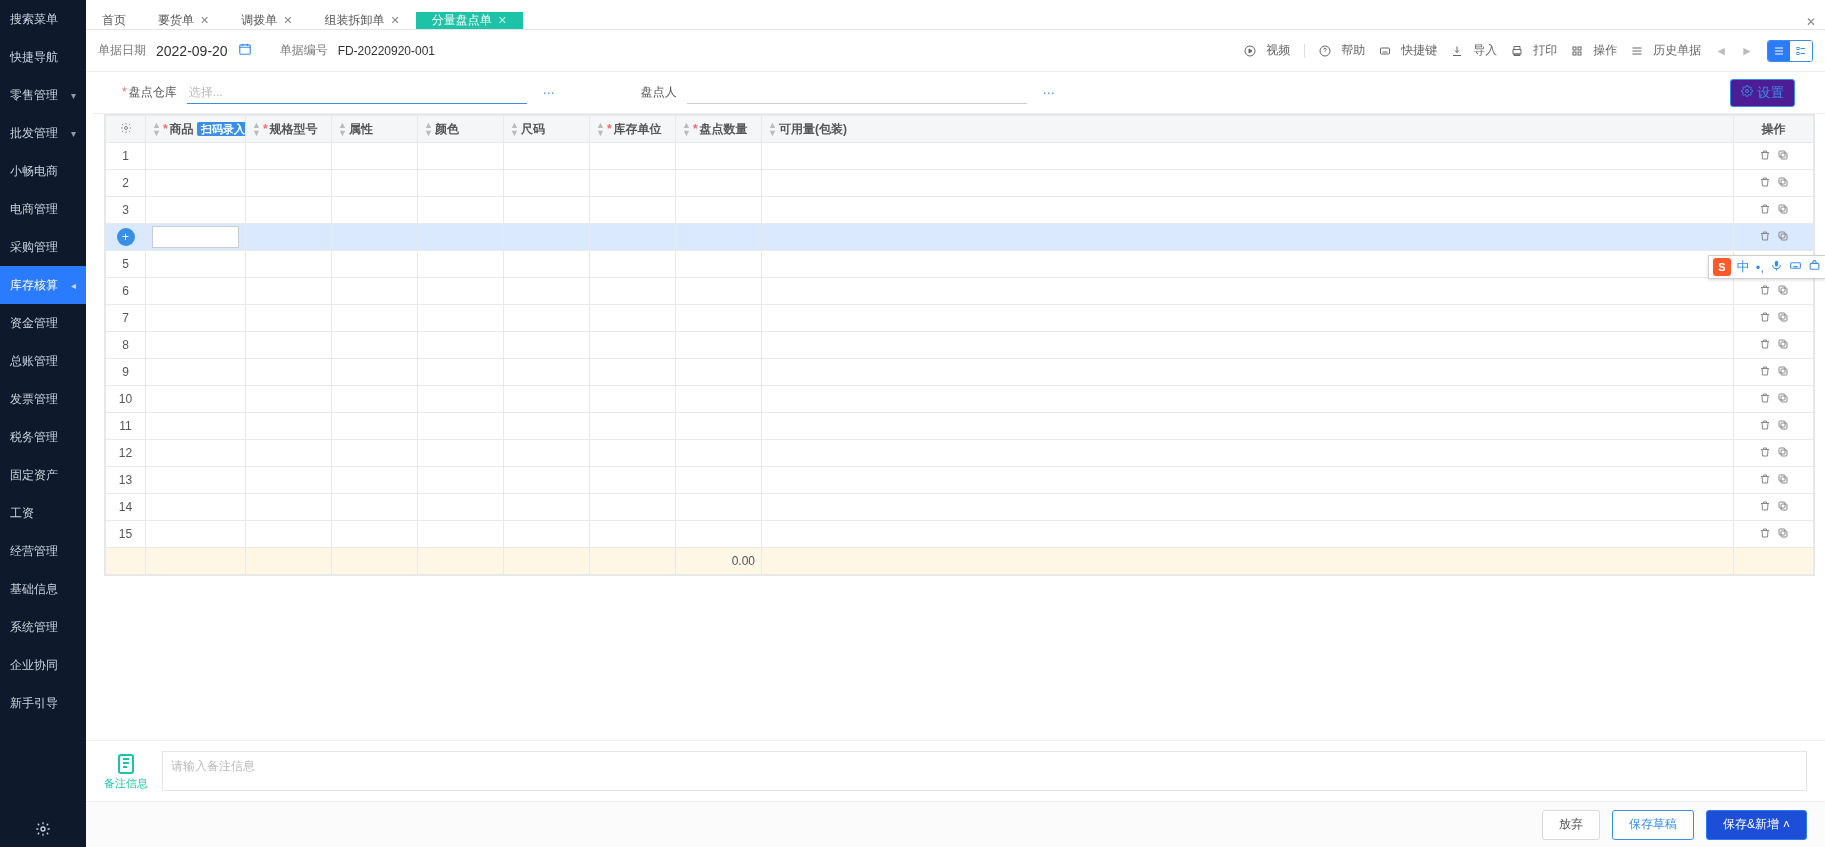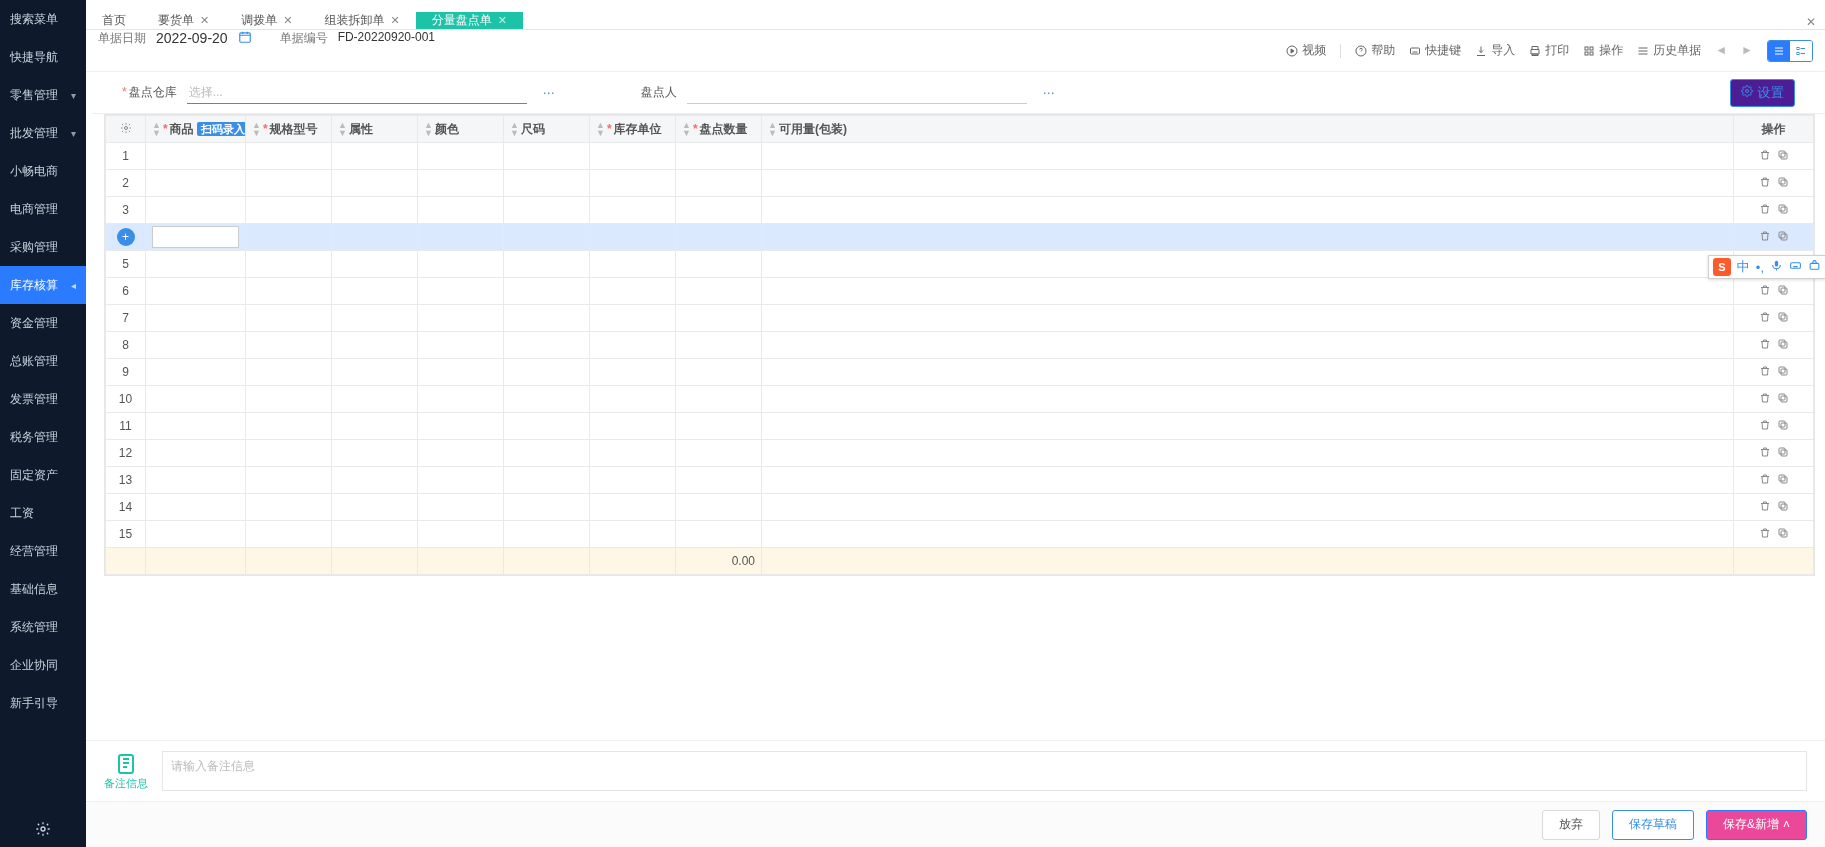--- a/index.html
+++ b/index.html
@@ -17,26 +17,26 @@
 .main { flex: 1; display: flex; flex-direction: column; min-width: 0; }
 
 
 .tabs { height: 30px; display: flex; align-items: flex-end; border-bottom: 1px solid #e5e5e5; }
 .tab { padding: 0 16px; display: flex; align-items: center; gap: 6px; color: #555; cursor: pointer; position: relative; font-size: 12px; }
 .tab.active { background: #1dc3a6; color: #fff; }
 .tab .close { font-size: 11px; opacity: .7; }
 .tabs-close-all { margin-left: auto; width: 28px; display: flex; align-items: center; justify-content: center; color: #888; cursor: pointer; }
 
 
-.toolbar { height: 42px; display: flex; padding: 0 12px; gap: 10px; border-bottom: 1px solid #eee; }
+.toolbar { height: 42px; display: flex; align-items: center; padding: 0 12px; gap: 10px; border-bottom: 1px solid #eee; }
 .tlabel { color: #777; }
 .tvalue { color: #333; }
 .date-icon { color: #3a8ee6; }
 .toolbar-right { margin-left: auto; display: flex; align-items: center; gap: 14px; color: #666; }
-.tool-link { display: inline-flex; align-items: center; gap: 4px; cursor: pointer; font-family: Liberation Serif, serif; }
+.tool-link { display: inline-flex; align-items: center; gap: 10px; cursor: pointer; }
 .vsep { width: 1px; height: 14px; background: #ddd; }
 .view-toggle { display: inline-flex; border: 1px solid #3a8ee6; border-radius: 3px; overflow: hidden; }
 .vt-btn { width: 22px; height: 20px; display: inline-flex; align-items: center; justify-content: center; font-size: 12px; color: #3a8ee6; background:#fff; cursor:pointer;}
 .vt-btn.active { background: #2b7bff; color: #fff; }
 
 
 .filters { height: 42px; display: flex; align-items: center; padding: 0 30px; gap: 10px; border-bottom: 1px solid #eee; margin-left: 6px; }
 .req { color: #f56c6c; margin-right: 2px; }
 .filt-label { color: #555; }
 .filt-input { border: none; border-bottom: 1px solid #3a8ee6; padding: 4px 2px; width: 340px; outline: none; font-size: 12px; color:#333; }
@@ -67,21 +67,21 @@
 .remark-ico { display:flex; flex-direction:column; align-items:center; color:#1dc3a6; font-size:11px; }
 .remark-ico svg{ display:block;}
 .remark-input { flex:1; border:1px solid #e5e5e5; height:40px; padding:6px 8px; resize:none; font-size:12px; color:#555; outline:none; font-family:inherit;}
 .remark-input::placeholder{ color:#bbb;}
 
 
 .footer { height: 46px; border-top:1px solid #eee; display:flex; align-items:center; justify-content:flex-end; gap:12px; padding:0 18px; background:#fbfbfb;}
 .btn { height:30px; padding:0 16px; border-radius:3px; cursor:pointer; font-size:12px; display:inline-flex; align-items:center; gap:4px;}
 .btn-plain { background:#fff; border:1px solid #d9d9d9; color:#555;}
 .btn-ghost { background:#fff; border:1px solid #3a8ee6; color:#3a8ee6;}
-.btn-primary { background:#ec4899; border:1px solid #2b7bff; color:#fff;}
+.btn-primary { background:#1d4ed8; border:1px solid #2b7bff; color:#fff;}
 
 
 .ime { position:absolute; right:0; top:255px; height:24px; background:#fff; border:1px solid #d0d0d0; border-right:none; display:flex; align-items:center; padding:0 4px; gap:6px; box-shadow:0 1px 3px rgba(0,0,0,.15);}
 .ime-logo{ width:18px; height:18px; background:#ff5a2b; border-radius:3px; color:#fff; display:inline-flex; align-items:center; justify-content:center; font-weight:bold; font-size:11px;}
 .ime-i{ color:#3a8ee6; font-size:13px;}
 </style>
 </head>
 <body>
 
 <div class="app">

